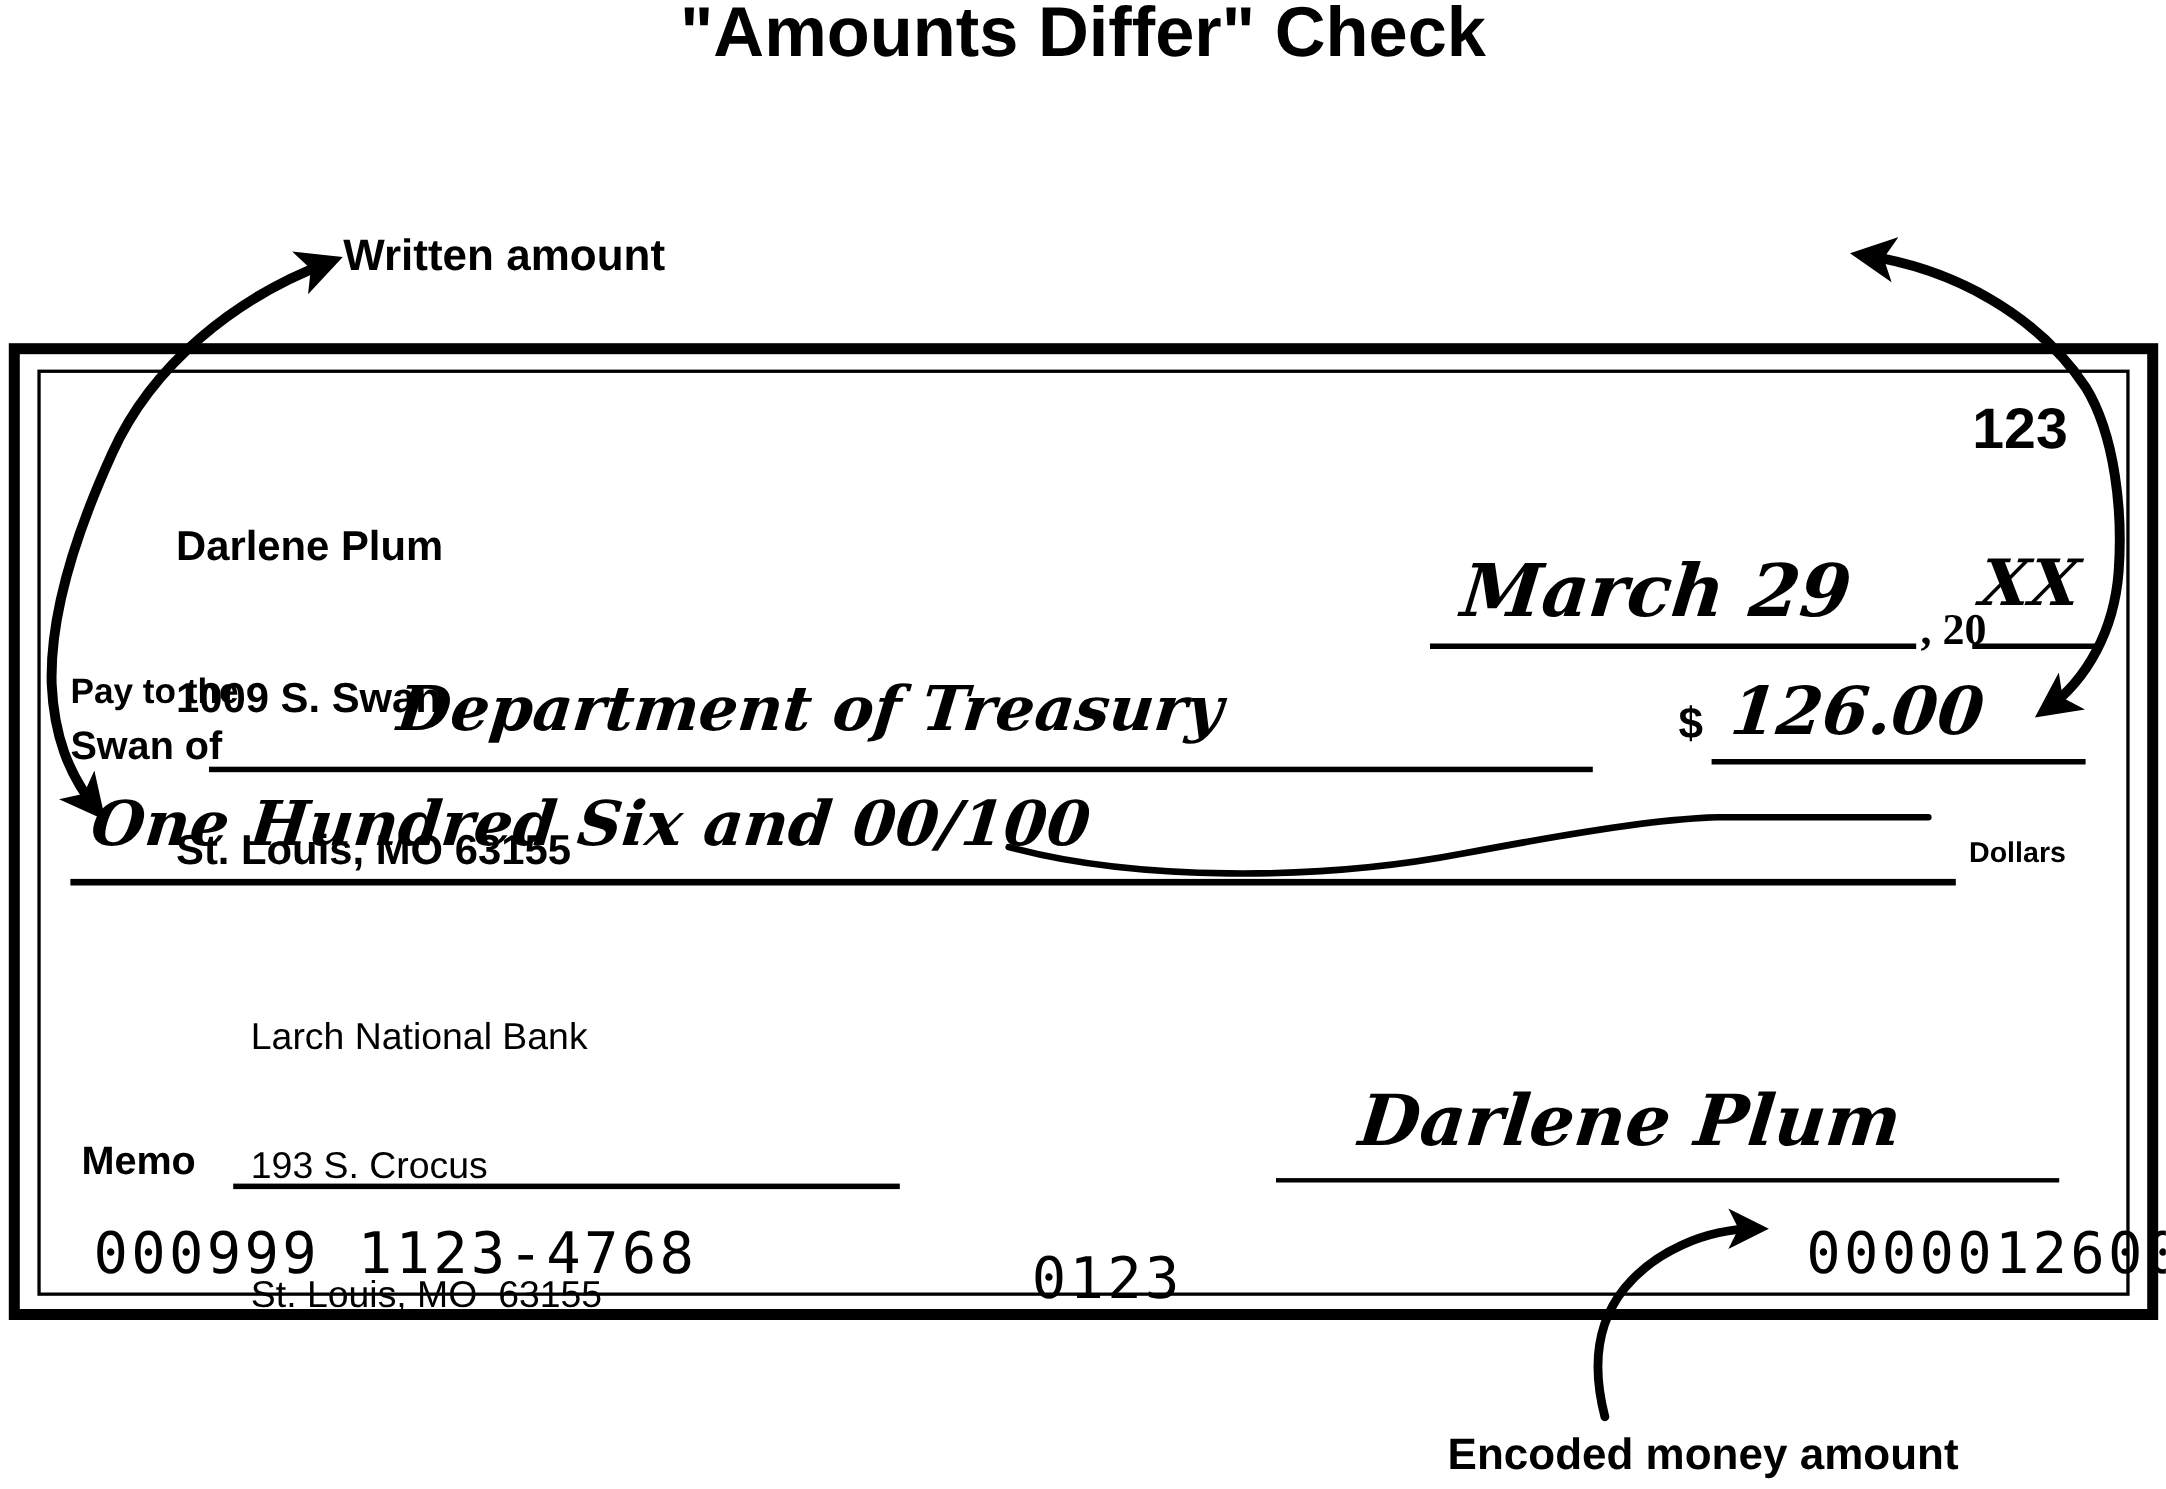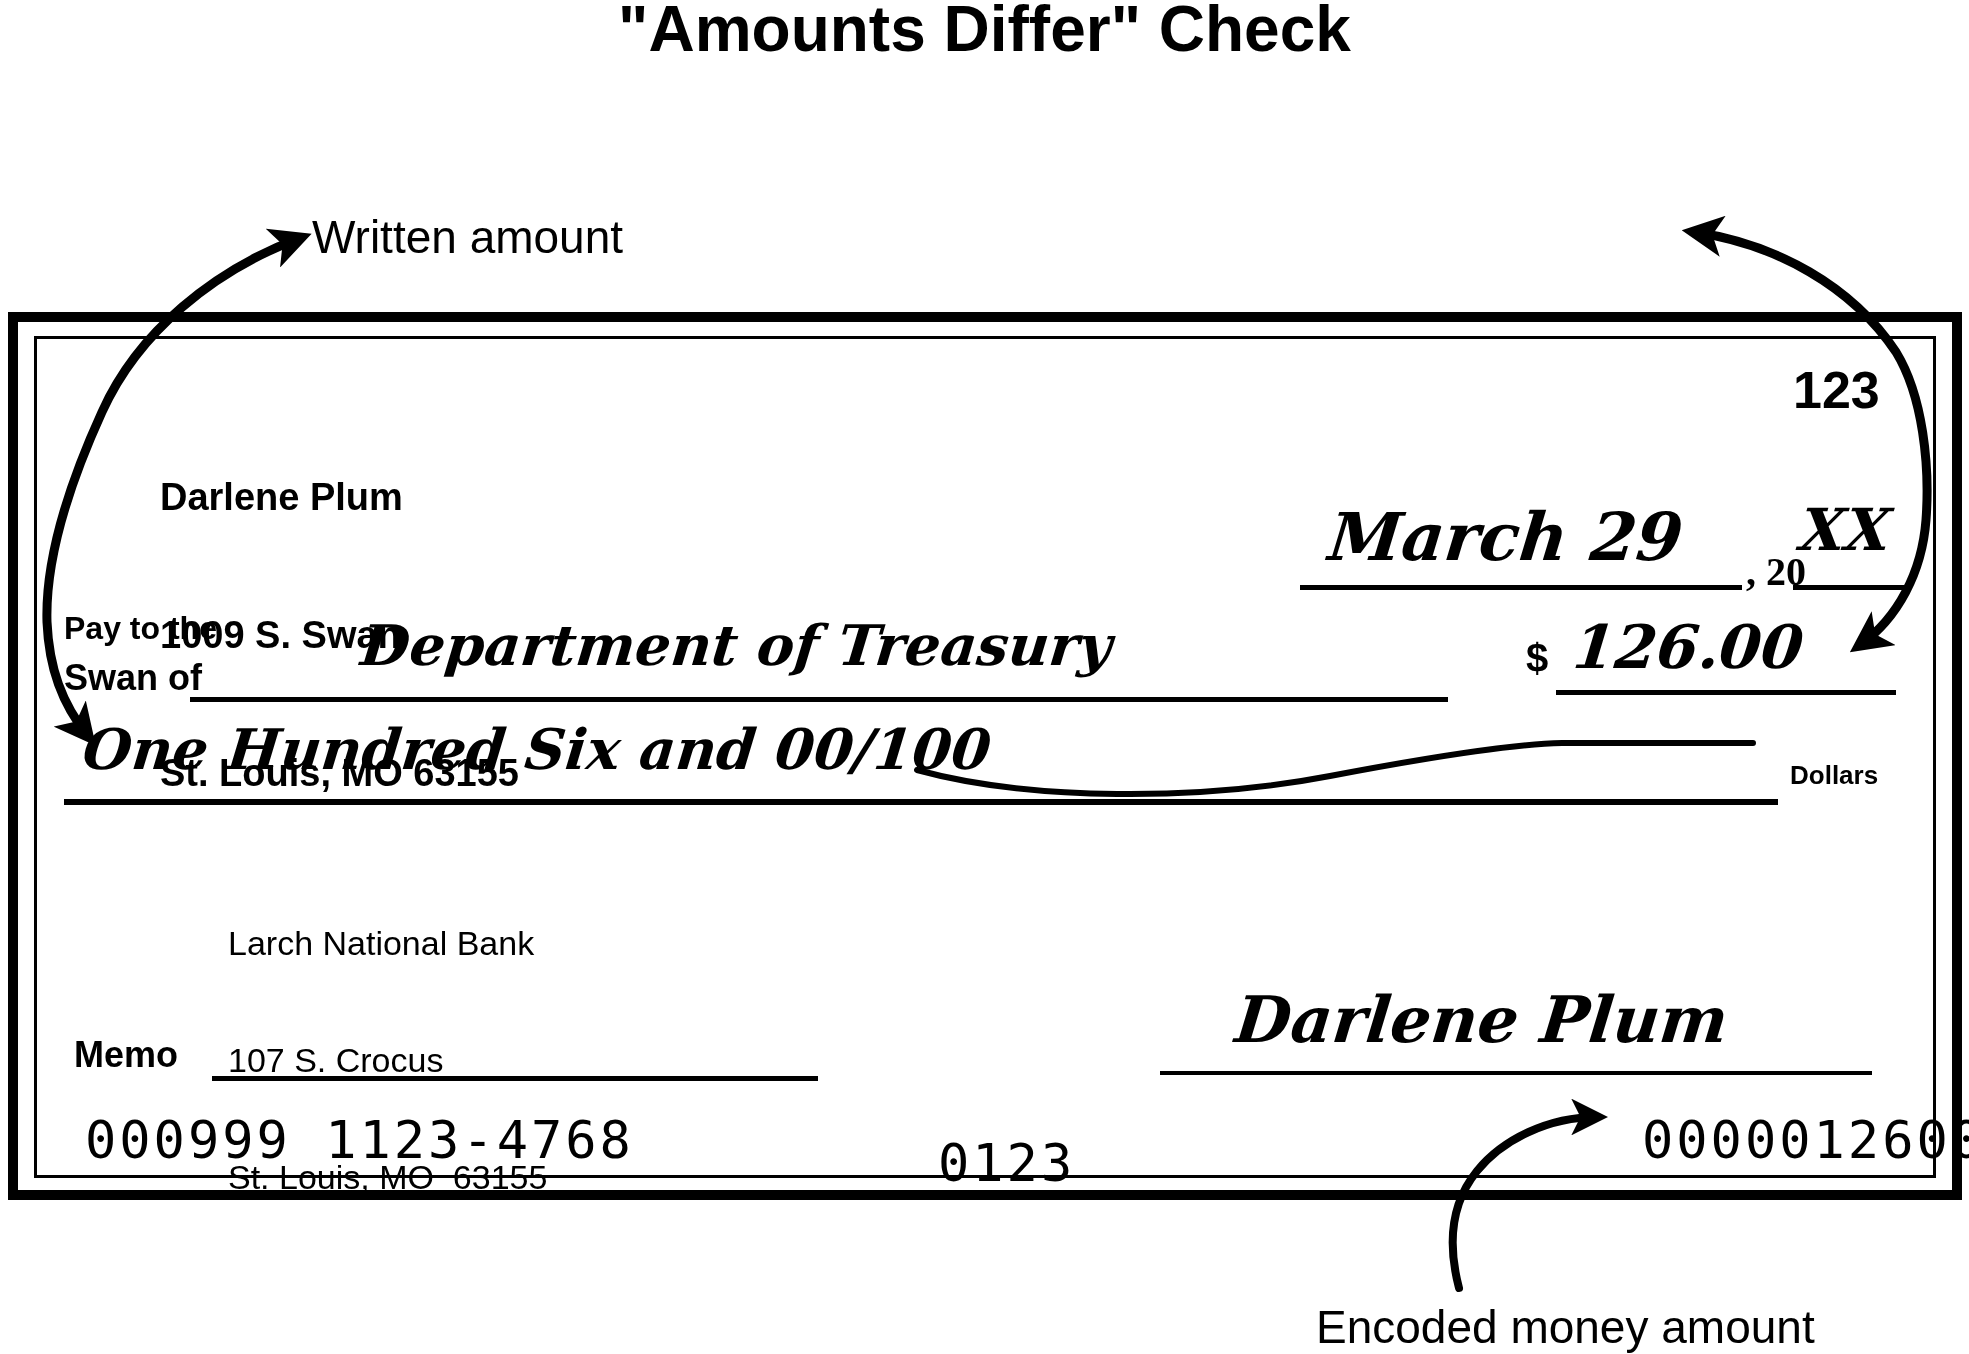--- a/index.html
+++ b/index.html
@@ -7,21 +7,21 @@
     position:relative;width:1969px;height:1354px;background:#ffffff;
     overflow:hidden;color:#000;
     font-family:"Liberation Sans", sans-serif;
   }
   .abs{position:absolute;}
   .b{font-weight:bold;text-align:center;}
   .title{
     top:-8px;left:50%;transform:translateX(-50%);
     font-size:64px;font-weight:bold;white-space:nowrap;
   }
-  .lbl{font-size:46px;font-weight:normal;white-space:nowrap;}
+  .lbl{font-size:40px;font-weight:bold;white-space:nowrap;}
   .script{
     font-family:"DejaVu Serif", serif;font-style:italic;font-weight:bold;
     white-space:pre;transform:skewX(-6deg);transform-origin:left bottom;
   }
   .rule{background:#000;height:5px;}
   .frame-outer{
     left:8px;top:312px;width:1954px;height:888px;
     border:10px solid #000;box-sizing:border-box;
   }
   .frame-inner{
@@ -71,21 +71,21 @@
   <div class="abs b" style="left:1526px;top:636px;font-size:40px;">$</div>
   <div class="abs script" style="left:1570px;top:612px;font-size:60px;">126.00</div>
   <div class="abs rule" style="left:1556px;top:690px;width:340px;"></div>
 
   <div class="abs script" style="left:80px;top:716px;font-size:56px;">One Hundred Six and 00/100</div>
   <div class="abs rule" style="left:64px;top:799px;width:1714px;height:6px;"></div>
   <div class="abs b" style="left:1790px;top:760px;font-size:26px;">Dollars</div>
 
   <div class="abs bankblock">
     <div>Larch National Bank</div>
-    <div>107 S. Crocus</div>
+    <div>193 S. Crocus</div>
     <div>St. Louis, MO  63155</div>
   </div>
 
   <div class="abs b" style="left:74px;top:1034px;font-size:36px;">Memo</div>
   <div class="abs rule" style="left:212px;top:1076px;width:606px;"></div>
 
   <div class="abs script" style="left:1232px;top:982px;font-size:64px;">Darlene Plum</div>
   <div class="abs rule" style="left:1160px;top:1071px;width:712px;height:4px;"></div>
 
   <div class="abs micr" style="left:85px;">000999 1123-4768</div>

